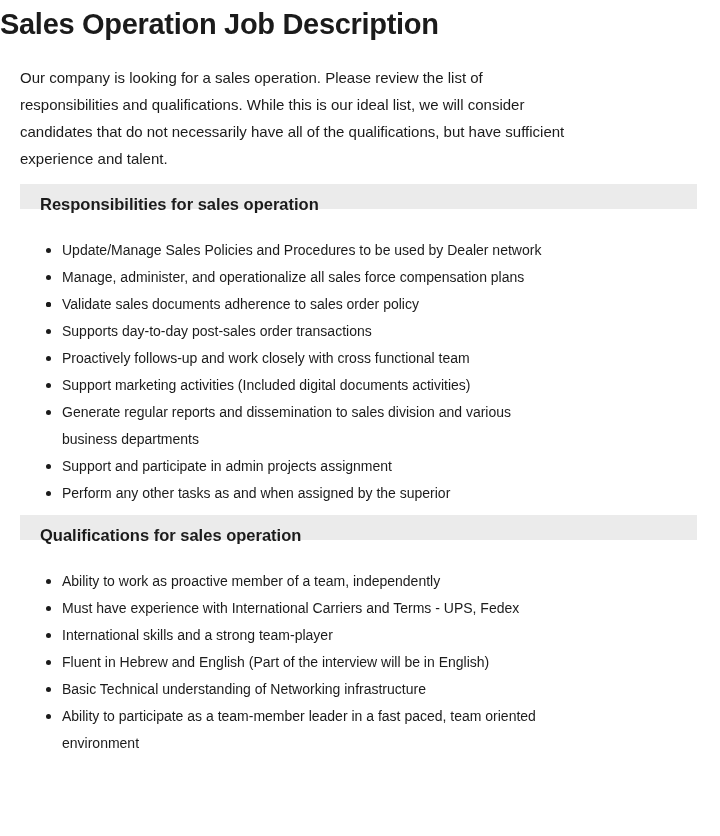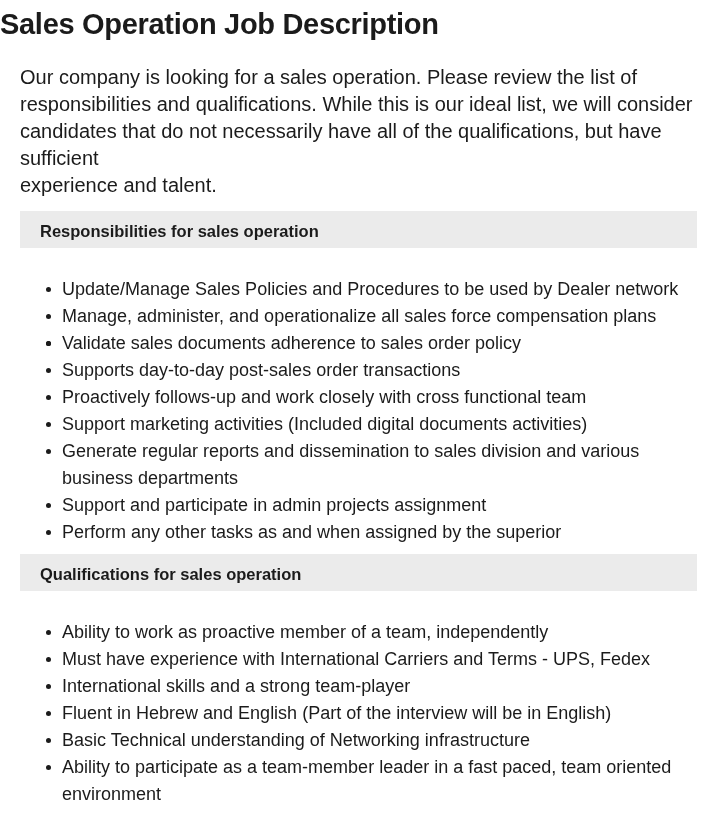--- a/index.html
+++ b/index.html
@@ -16,44 +16,44 @@
   }
   .page-title {
     margin: 6px 0 0 0;
     font-size: 29px;
     line-height: 36px;
     font-weight: bold;
     letter-spacing: -0.3px;
   }
   .intro {
     margin: 22px 0 0 20px;
-    font-size: 20px;
+    font-size: 15px;
     line-height: 27px;
     white-space: pre-line;
   }
   .section-bar {
     margin: 12px 0 0 20px;
     width: 657px;
     padding-left: 20px;
-    height: 37px;
+    height: 25px;
     line-height: 41px;
     background: #ebebeb;
     font-size: 16.5px;
     font-weight: bold;
   }
   ul.items {
     list-style: none;
     margin: 28px 0 0 0;
     padding: 0;
   }
   ul.items li {
     position: relative;
     margin-left: 62px;
     max-width: 618px;
-    font-size: 18px;
+    font-size: 14px;
     line-height: 27px;
   }
   ul.items li .dot {
     position: absolute;
     left: -16px;
     top: 11px;
     width: 5px;
     height: 5px;
     border-radius: 50%;
     background: #1b1b1b;

